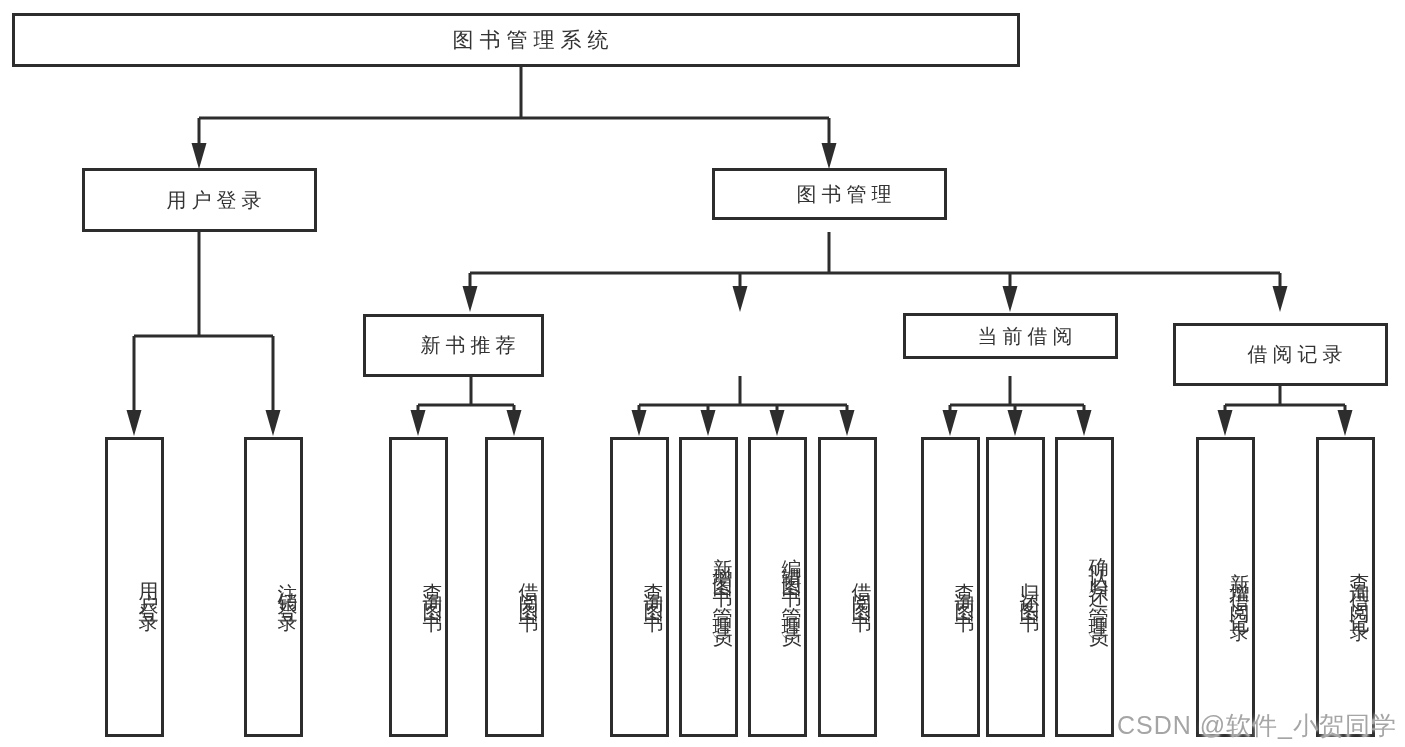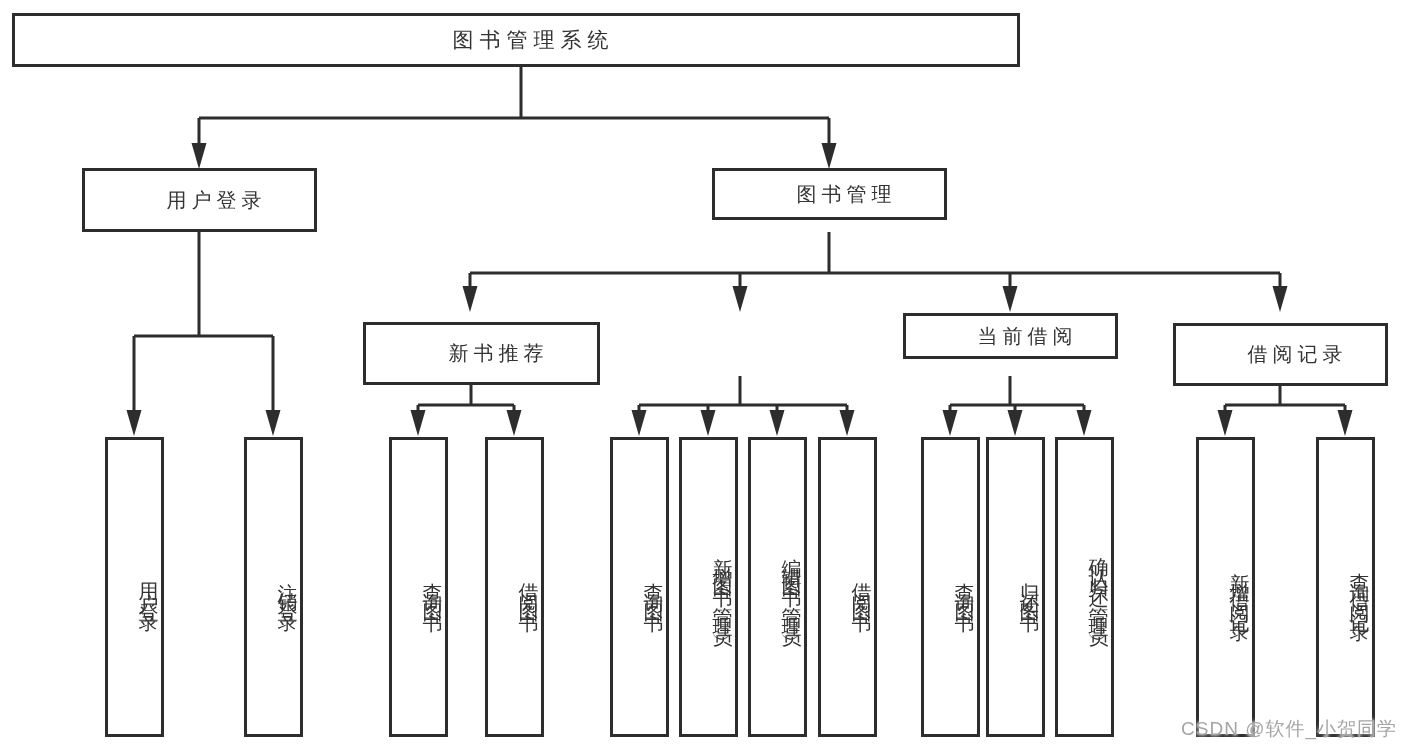--- a/index.html
+++ b/index.html
@@ -31,21 +31,21 @@
     text-orientation: mixed;
     font-size: 20px;
     letter-spacing: 10px;
     line-height: 1;
     white-space: nowrap;
   }
   .watermark {
     position: absolute;
     right: 8px;
     bottom: 5px;
-    font-size: 19px;
+    font-size: 25px;
     letter-spacing: 1px;
     color: #a5a5a5;
     text-shadow: 0 0 3px #ffffff, 0 0 5px #ffffff;
     z-index: 10;
     white-space: nowrap;
   }
 </style>
 </head>
 <body>
 
@@ -89,21 +89,21 @@
       <polygon points="1217.5,410 1232.5,410 1225,436"></polygon>
       <polygon points="1337.5,410 1352.5,410 1345,436"></polygon>
     </g>
   </svg>
 
   <div class="node h-node root-node" style="left:12px; top:13px; width:1008px; height:54px">图书管理系统</div>
 
   <div class="node h-node" style="left:82px; top:168px; width:235px; height:64px">用户登录</div>
   <div class="node h-node" style="left:712px; top:168px; width:235px; height:52px">图书管理</div>
 
-  <div class="node h-node" style="left:363px; top:322px; width:237px; height:63px">新书推荐</div>
+  <div class="node h-node" style="left:363px; top:314px; width:181px; height:63px">新书推荐</div>
   <div class="node h-node" style="left:903px; top:313px; width:215px; height:46px">当前借阅</div>
   <div class="node h-node" style="left:1173px; top:323px; width:215px; height:63px">借阅记录</div>
 
   <div class="node v-node" style="left:105px; top:437px; width:59px; height:300px">用户登录</div>
   <div class="node v-node" style="left:244px; top:437px; width:59px; height:300px">注销登录</div>
 
   <div class="node v-node" style="left:389px; top:437px; width:59px; height:300px">查询图书</div>
   <div class="node v-node" style="left:485px; top:437px; width:59px; height:300px">借阅图书</div>
 
   <div class="node v-node" style="left:610px; top:437px; width:59px; height:300px">查询图书</div>

